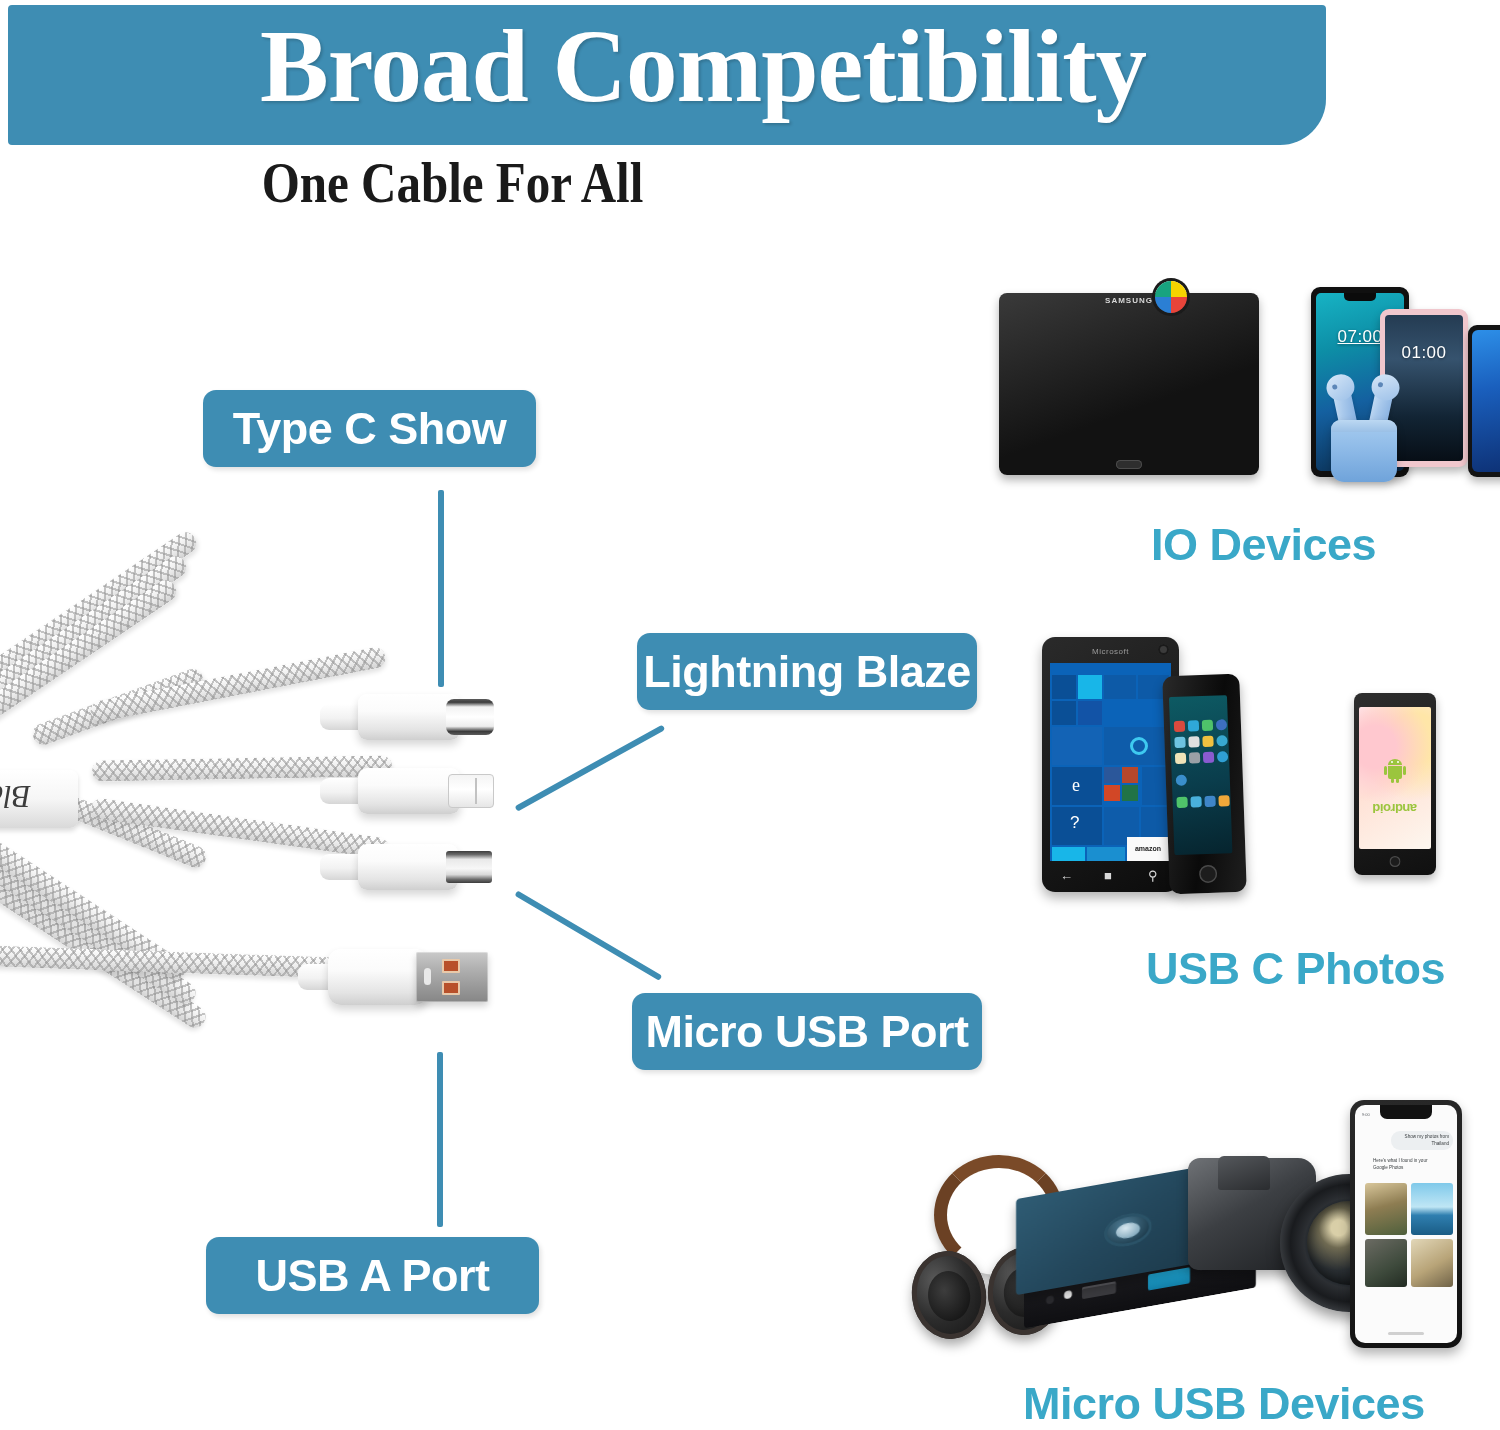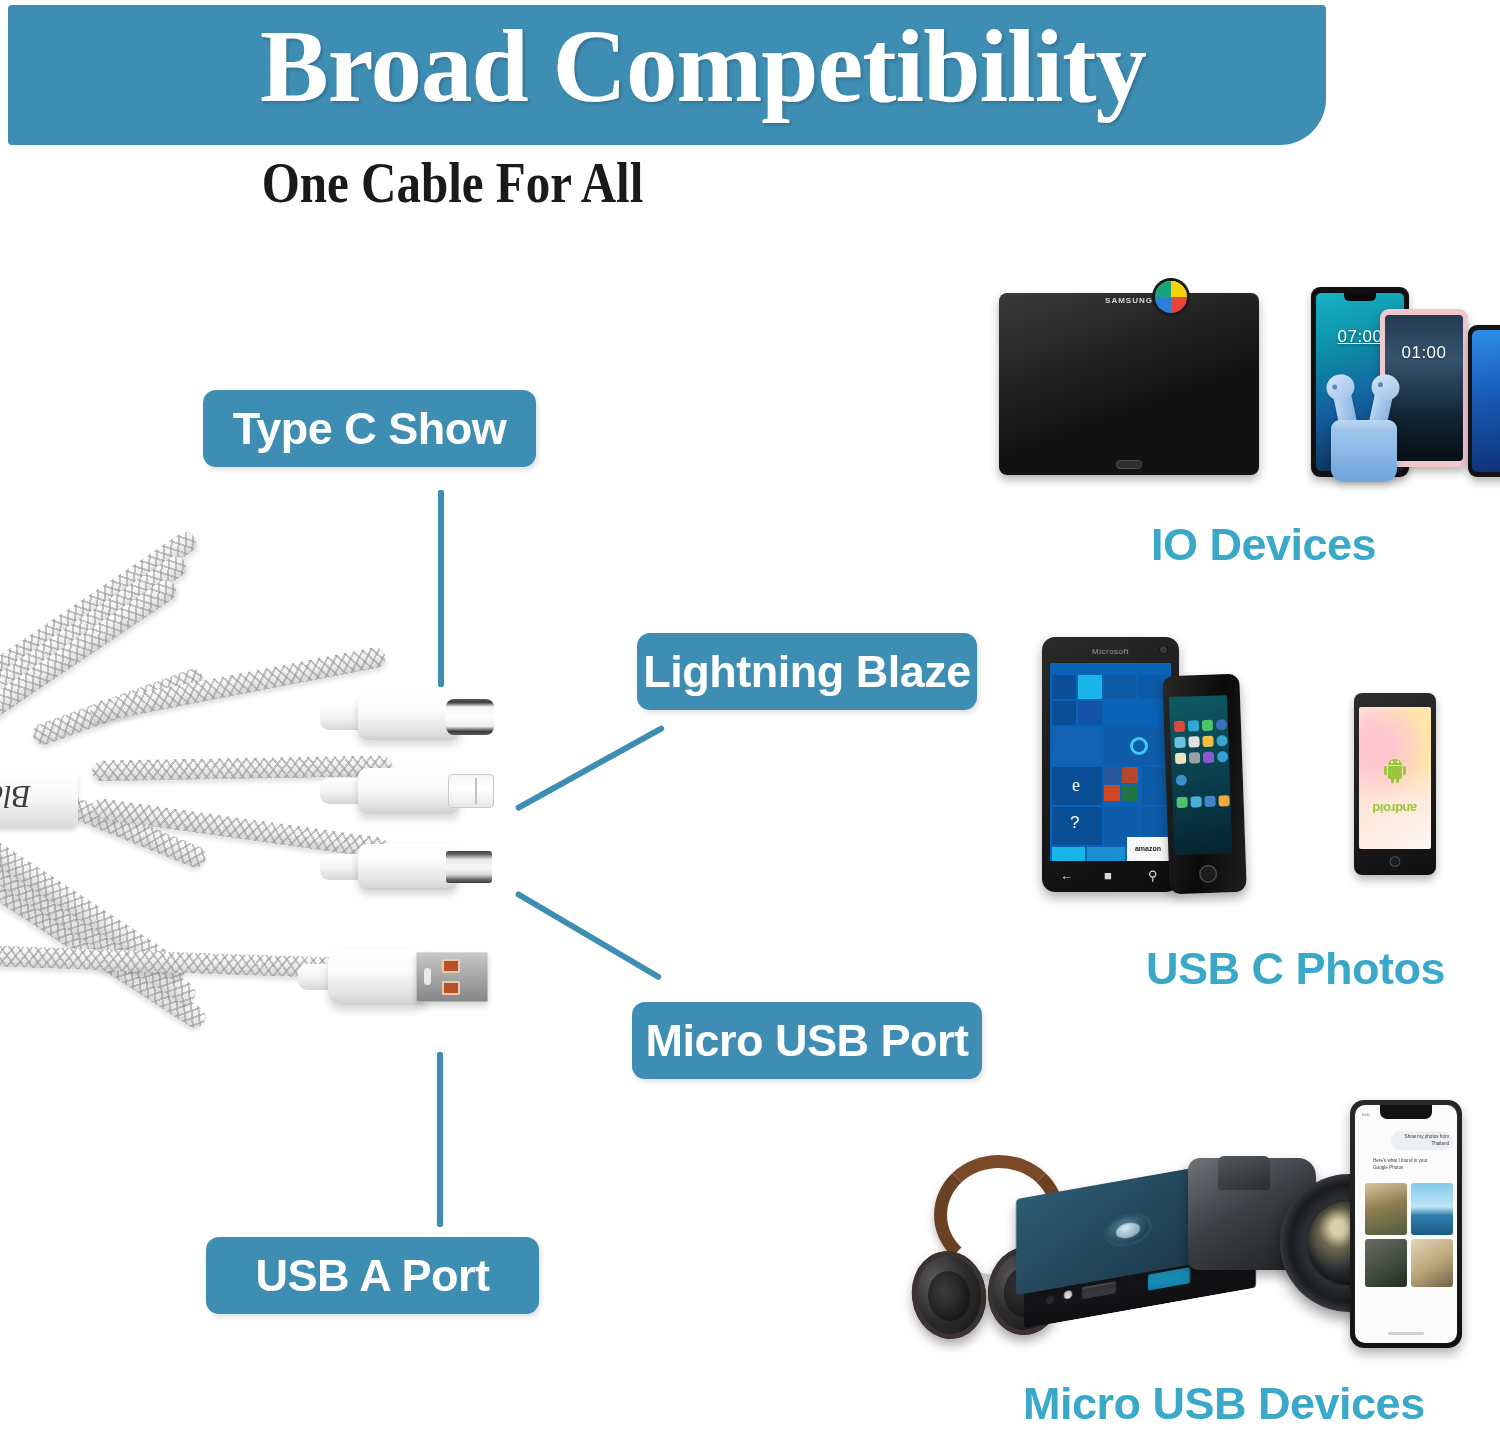--- a/index.html
+++ b/index.html
@@ -55,21 +55,21 @@
     color:#ffffff;
     font-family:"Liberation Sans", sans-serif;
     font-weight:bold;
     font-size:45px;
     letter-spacing:-0.5px;
     white-space:nowrap;
     box-shadow:2px 3px 5px rgba(0,0,0,0.12);
   }
   #pill-typec       { left:203px;  top:390px;  width:333px; height:77px; }
   #pill-lightning   { left:637px;  top:633px;  width:340px; height:77px; }
-  #pill-microusb    { left:632px;  top:993px;  width:350px; height:77px;margin-top:9px; }
+  #pill-microusb    { left:632px;  top:993px;  width:350px; height:77px; }
   #pill-usba        { left:206px;  top:1237px; width:333px; height:77px; }
 
   
   .leader{
     position:absolute;
     background:#3e8db3;
     border-radius:2px;
   }
   #leader-typec  { left:438px; top:490px;  width:6px;  height:197px; }
   #leader-usba   { left:437px; top:1052px; width:6px;  height:175px; }

